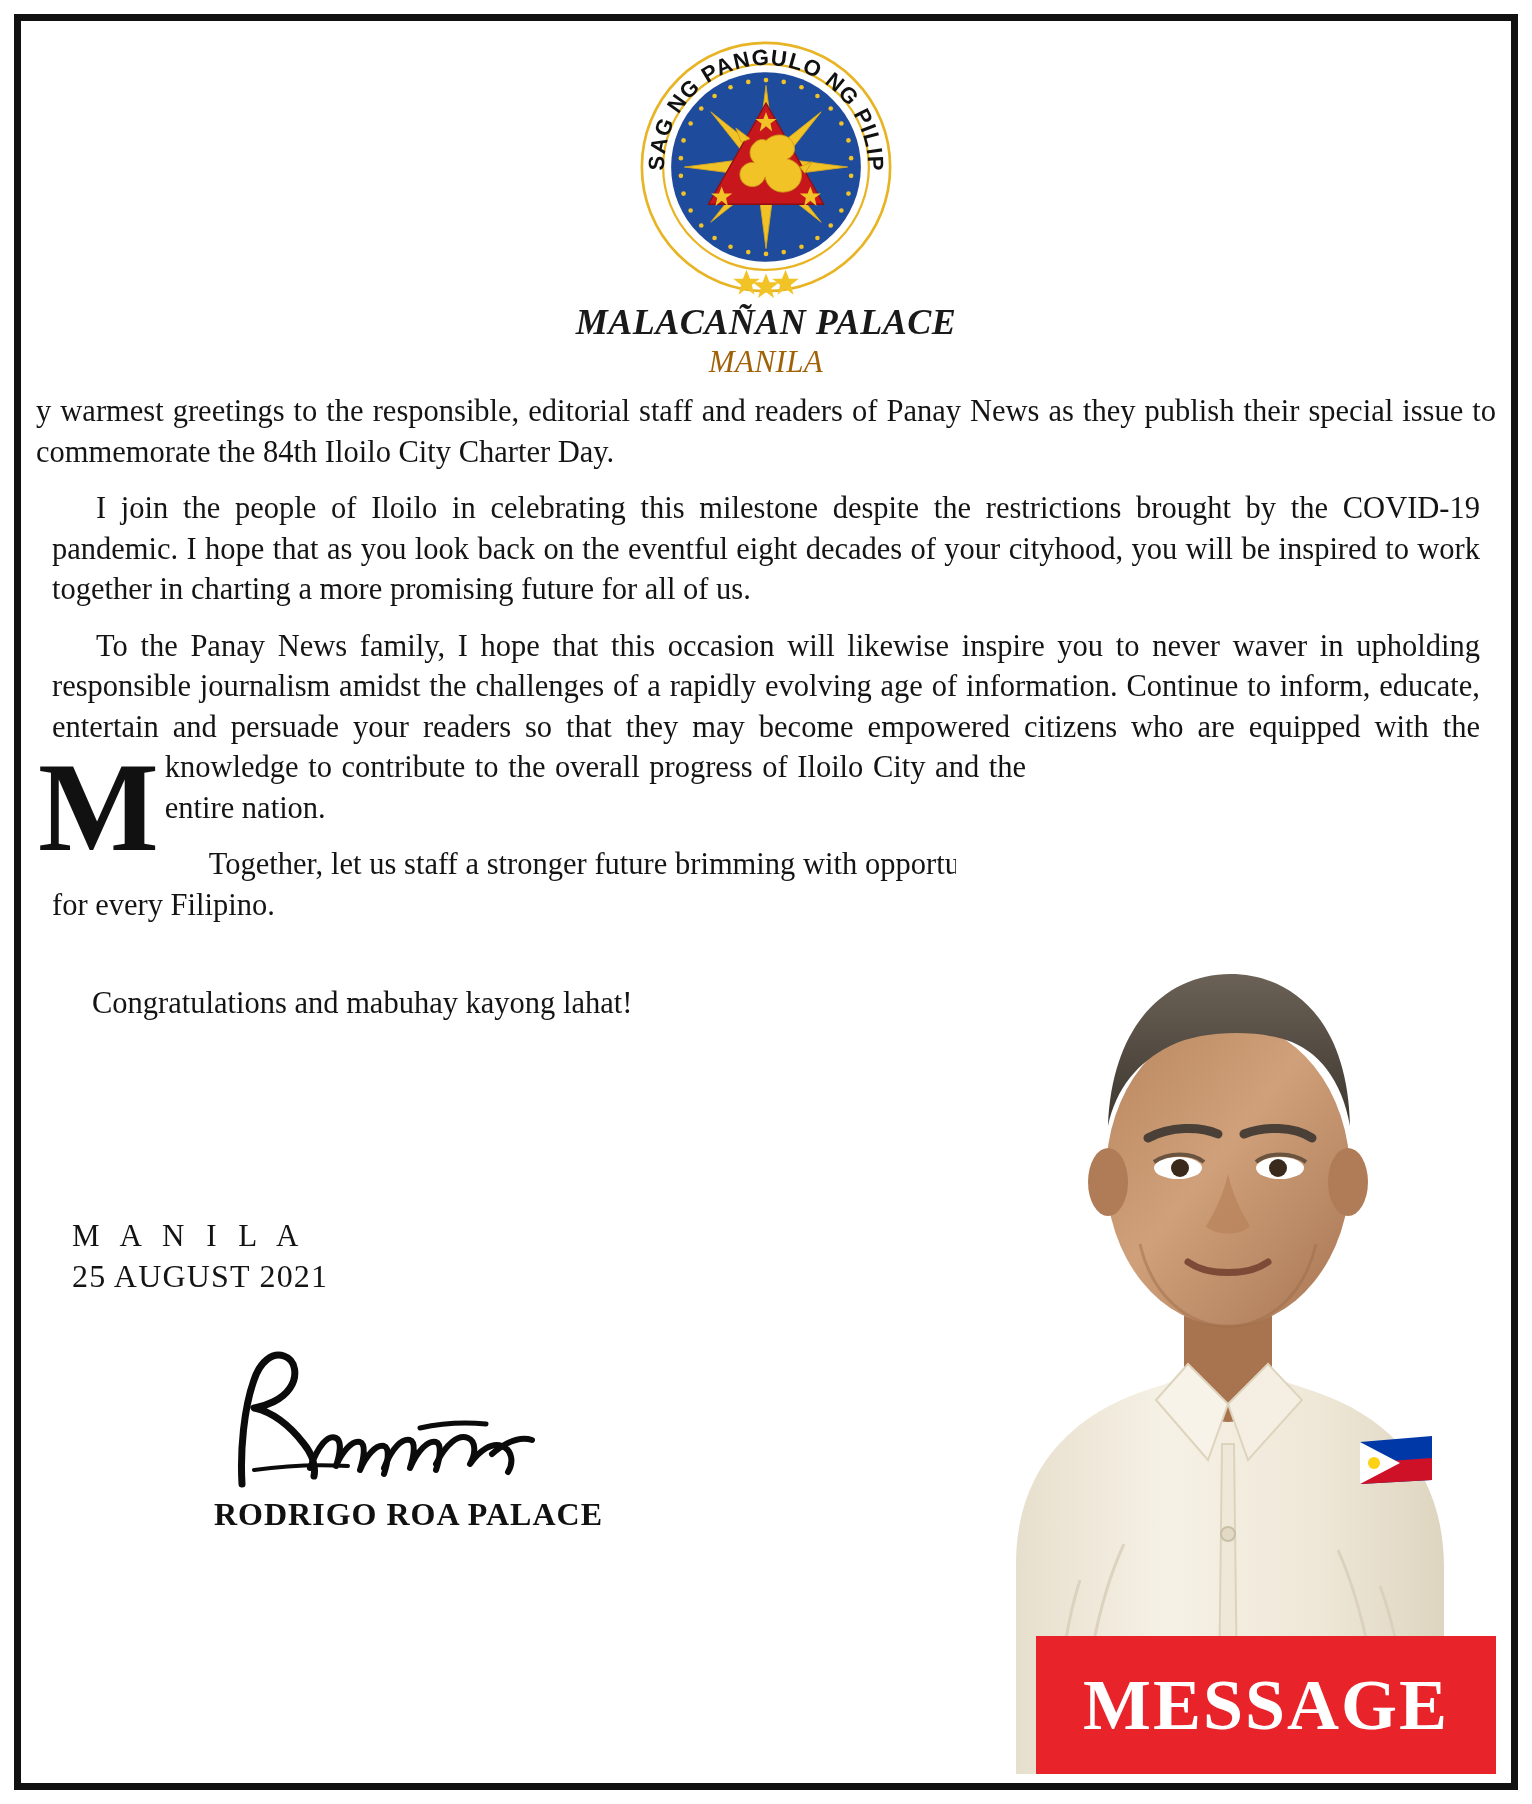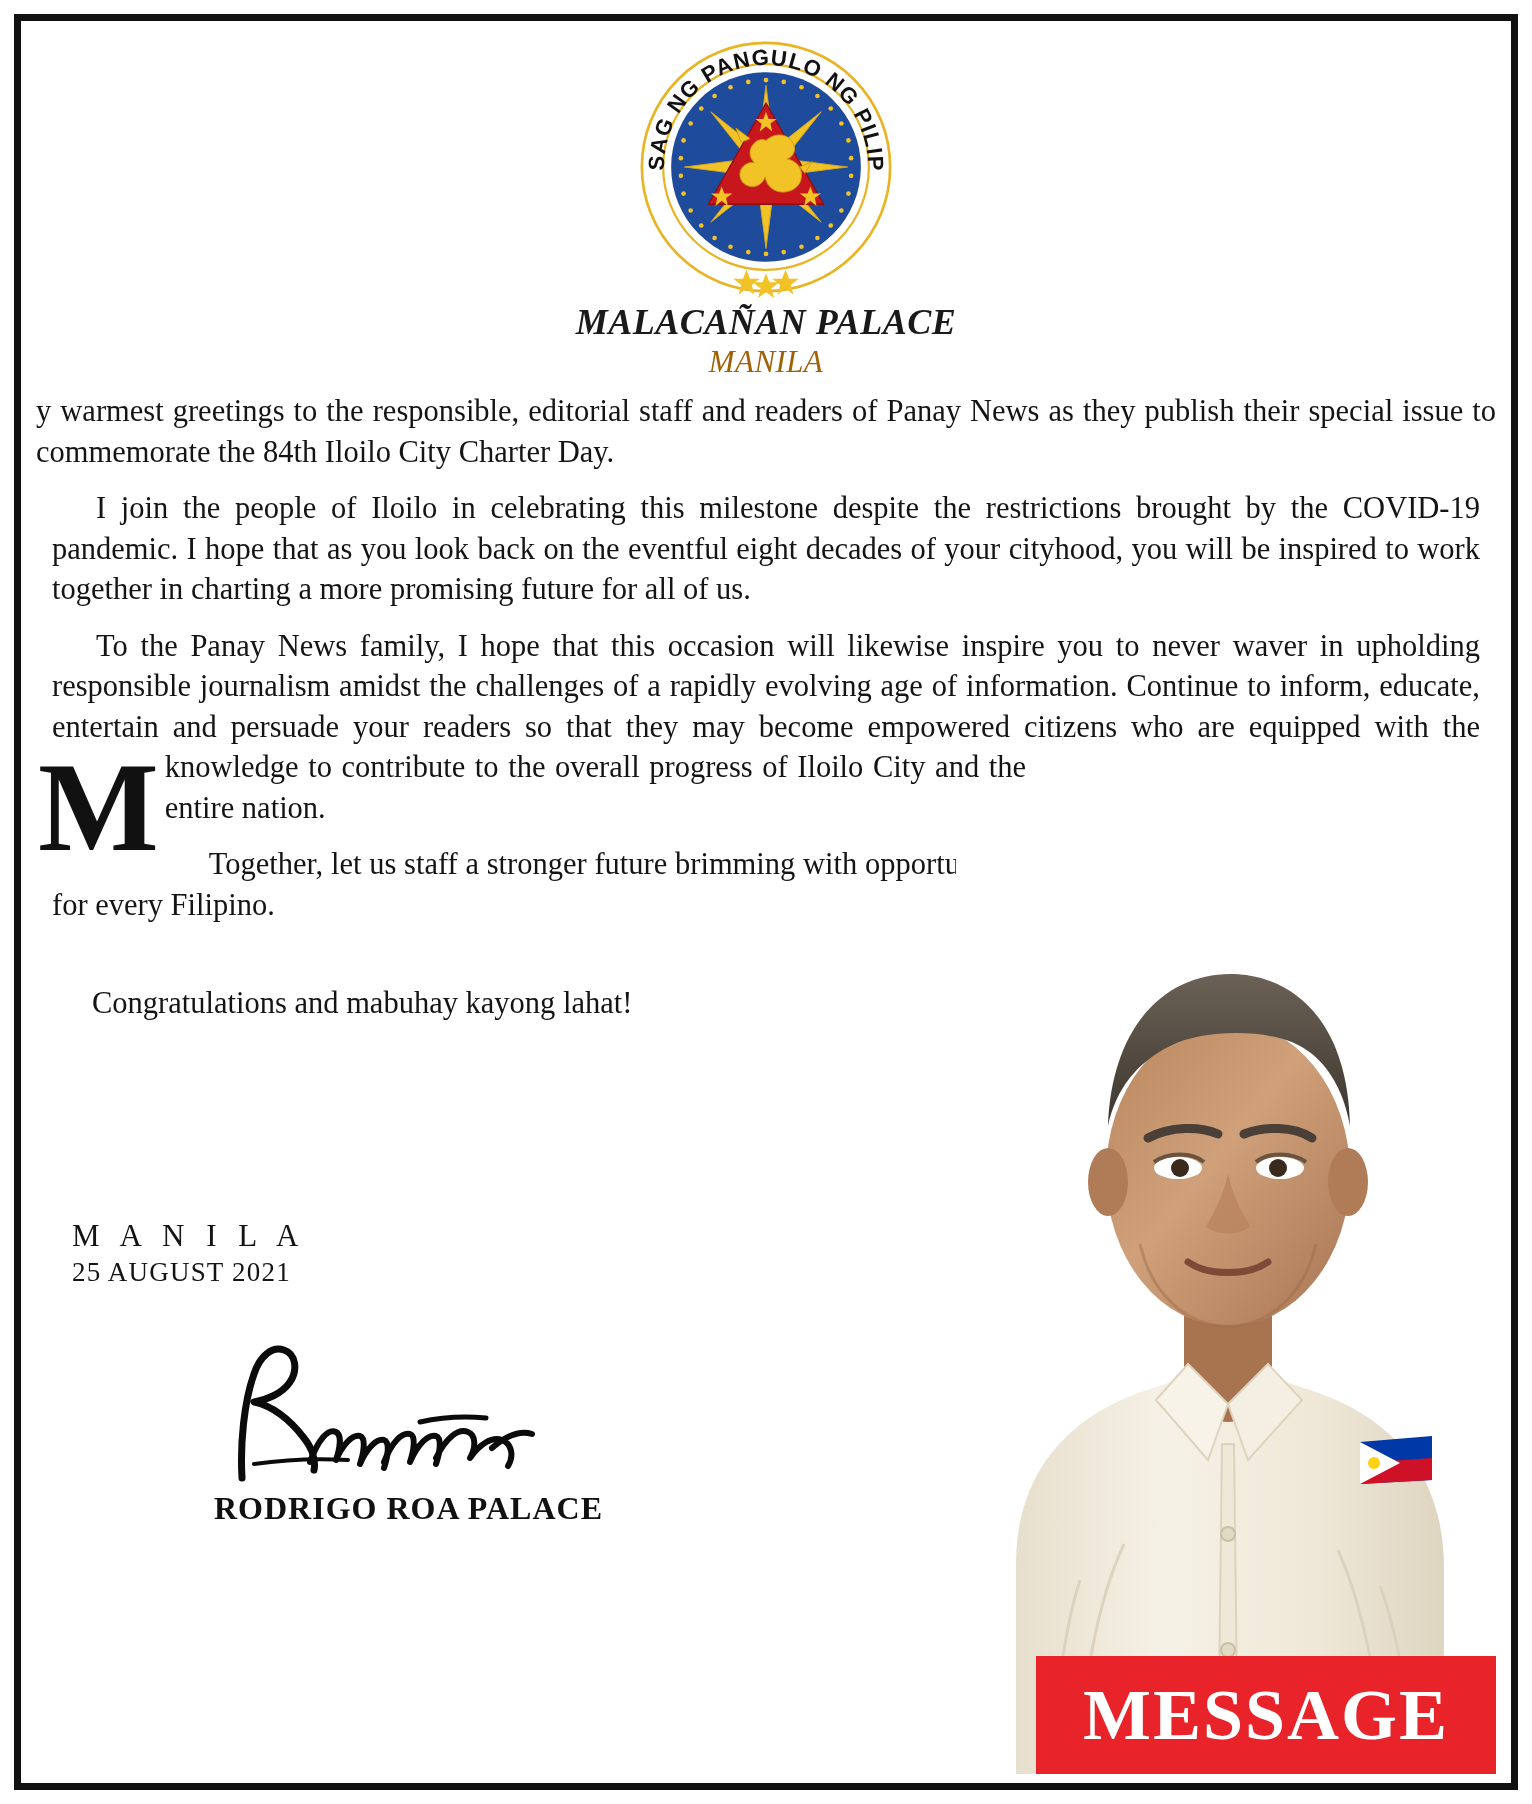--- a/index.html
+++ b/index.html
@@ -118,21 +118,21 @@
   }
   .sig-city{
     font-family:"Liberation Serif", serif;
     font-size:31px;
     letter-spacing:7px;
     color:#141414;
     line-height:1.2;
   }
   .sig-date{
     font-family:"Liberation Serif", serif;
-    font-size:27px;
+    font-size:32px;
     letter-spacing:1.2px;
     color:#141414;
     line-height:1.25;
     margin-top:2px;
   }
   .sig-img{
     margin-top:46px;
     margin-left:152px;
     width:330px;height:150px;
   }
@@ -157,21 +157,21 @@
     overflow:hidden;
   }
   .photo svg{display:block;width:100%;height:100%;}
 
   
   .msg-badge{
     position:absolute;
     right:0px;
     bottom:0px;
     width:460px;
-    height:118px;
+    height:138px;
     background:#e8242a;
     display:flex;
     align-items:center;
     justify-content:center;
   }
   .msg-badge .lbl{
     font-family:"Liberation Serif", serif;
     font-weight:700;
     font-size:72px;
     letter-spacing:2px;

